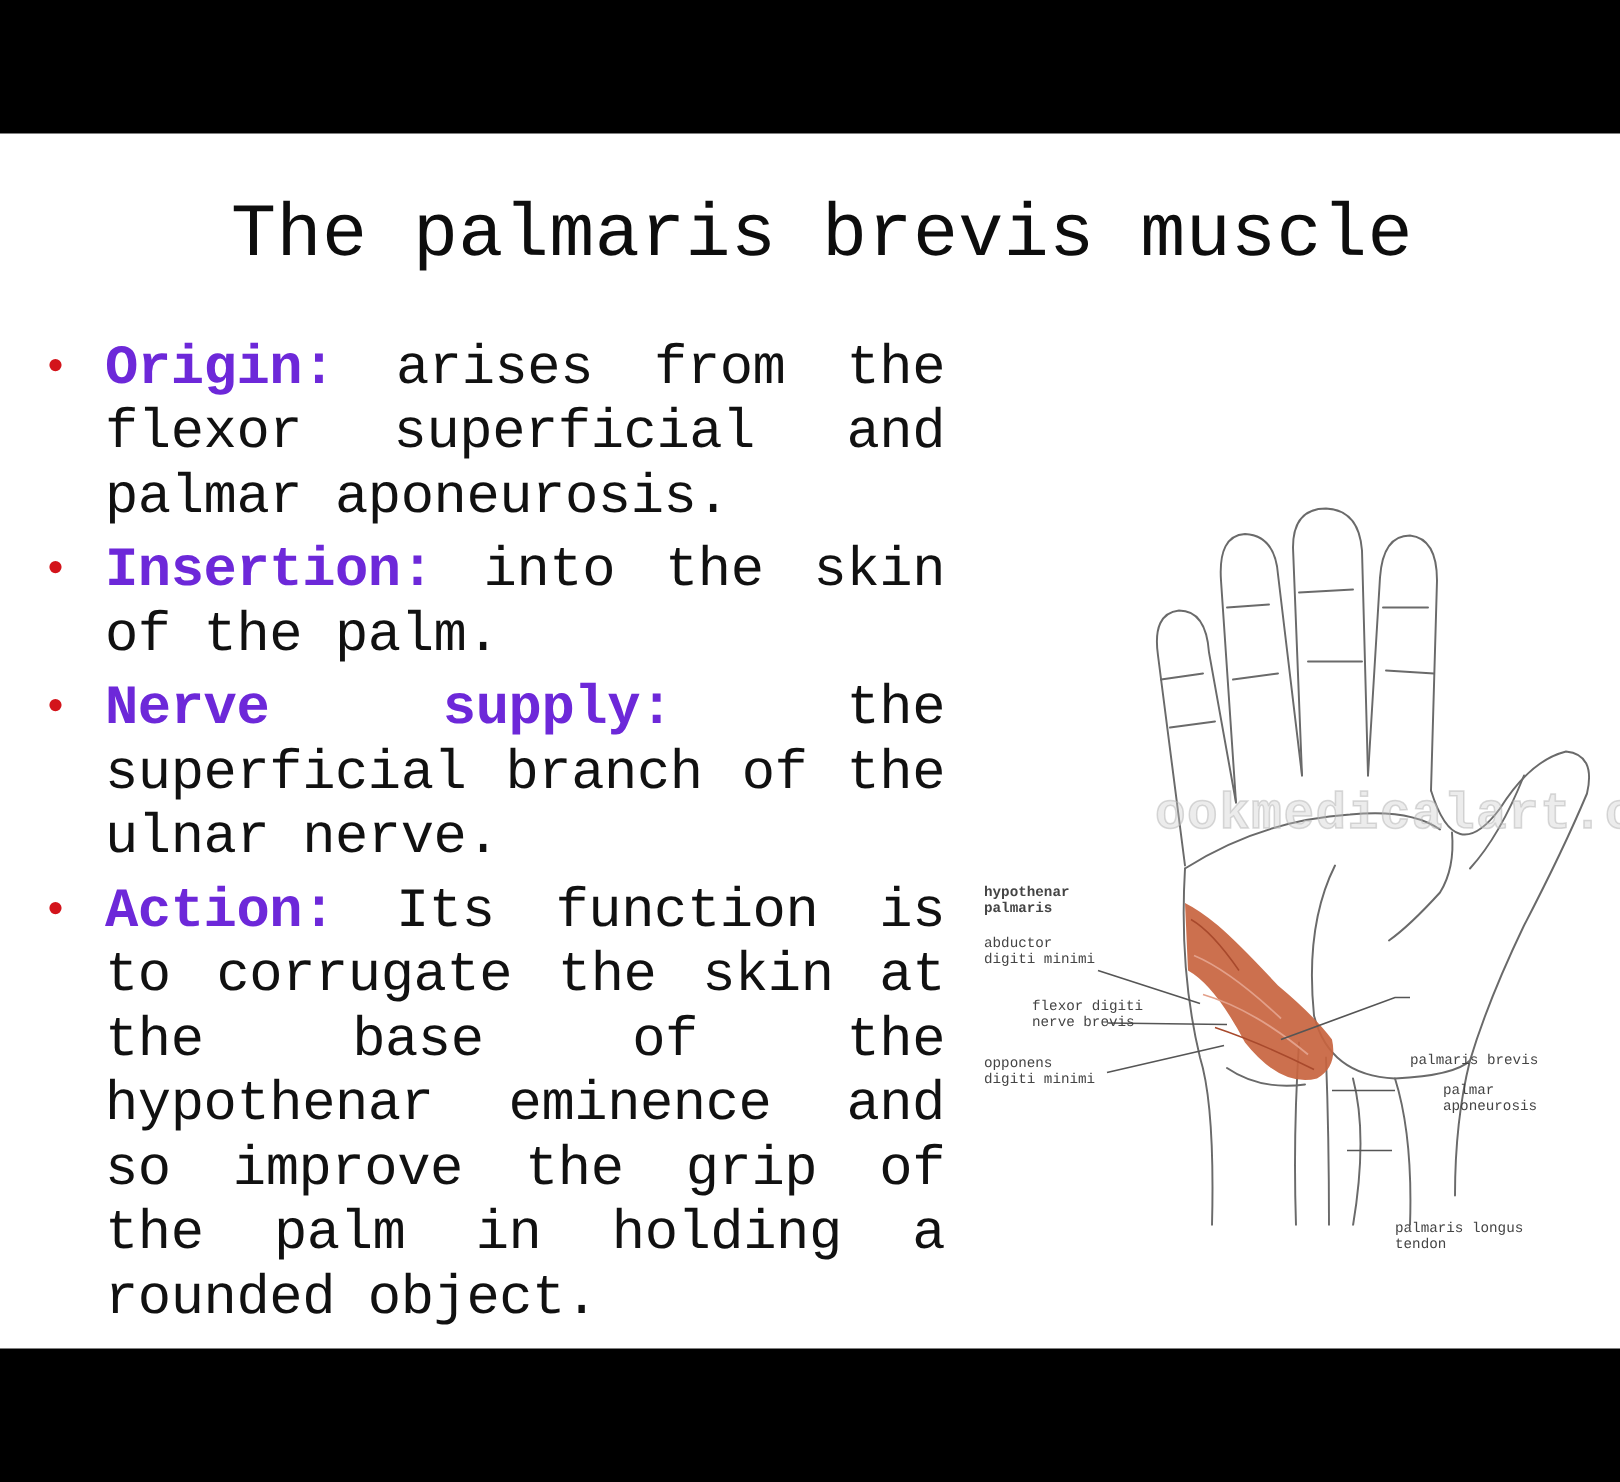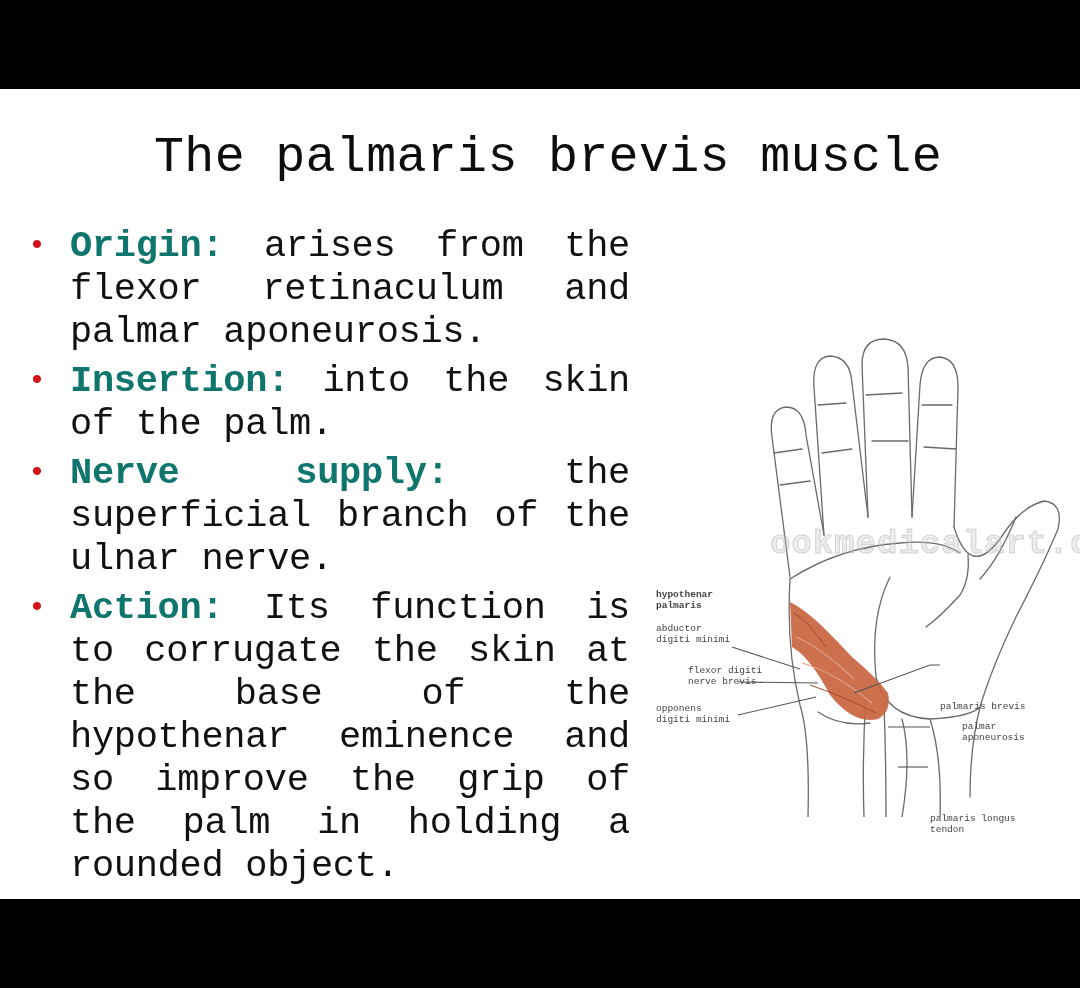--- a/index.html
+++ b/index.html
@@ -25,21 +25,21 @@
     }
     .bullet {
       position: relative; padding-left: 44px;
       font-size: 37px; line-height: 43px; color: #111;
       text-align: justify; margin-bottom: 6px;
       letter-spacing: -0.3px;
     }
     .bullet .dot {
       position: absolute; left: 2px; top: 0; color: #d3141b; font-size: 30px;
     }
-    .bullet .label { color: #0f766e; font-weight: bold; }
+    .bullet .label { color: #6d28d9; font-weight: bold; }
     .figure { position: absolute; left: 640px; top: 228px; width: 440px; height: 500px; }
     .figure svg { position: absolute; left: 0; top: 0; }
     .flabel {
       position: absolute; font-size: 9.5px; line-height: 11px; color: #444;
       font-weight: bold; white-space: nowrap;
     }
     .watermark {
       position: absolute; left: 130px; top: 208px; font-size: 34px; color: rgba(200,200,200,0.35);
       font-weight: bold; letter-spacing: 1px; white-space: nowrap;
       -webkit-text-stroke: 1px rgba(180,180,180,0.5);
@@ -48,21 +48,21 @@
 </head>
 <body>
 
 <div class="band-top"></div>
 
 <div class="slide">
   <div class="title">The palmaris brevis muscle</div>
 
   <ul class="bullets">
     <li class="bullet">
-      <span class="dot">•</span><span class="label">Origin:</span><span> arises from the flexor retinaculum and palmar aponeurosis.</span>
+      <span class="dot">•</span><span class="label">Origin:</span><span> arises from the flexor superficial and palmar aponeurosis.</span>
     </li>
     <li class="bullet">
       <span class="dot">•</span><span class="label">Insertion:</span><span> into the skin of the palm.</span>
     </li>
     <li class="bullet">
       <span class="dot">•</span><span class="label">Nerve supply:</span><span> the superficial branch of the ulnar nerve.</span>
     </li>
     <li class="bullet">
       <span class="dot">•</span><span class="label">Action:</span><span> Its function is to corrugate the skin at the base of the hypothenar eminence and so improve the grip of the palm in holding a rounded object.</span>
     </li>

